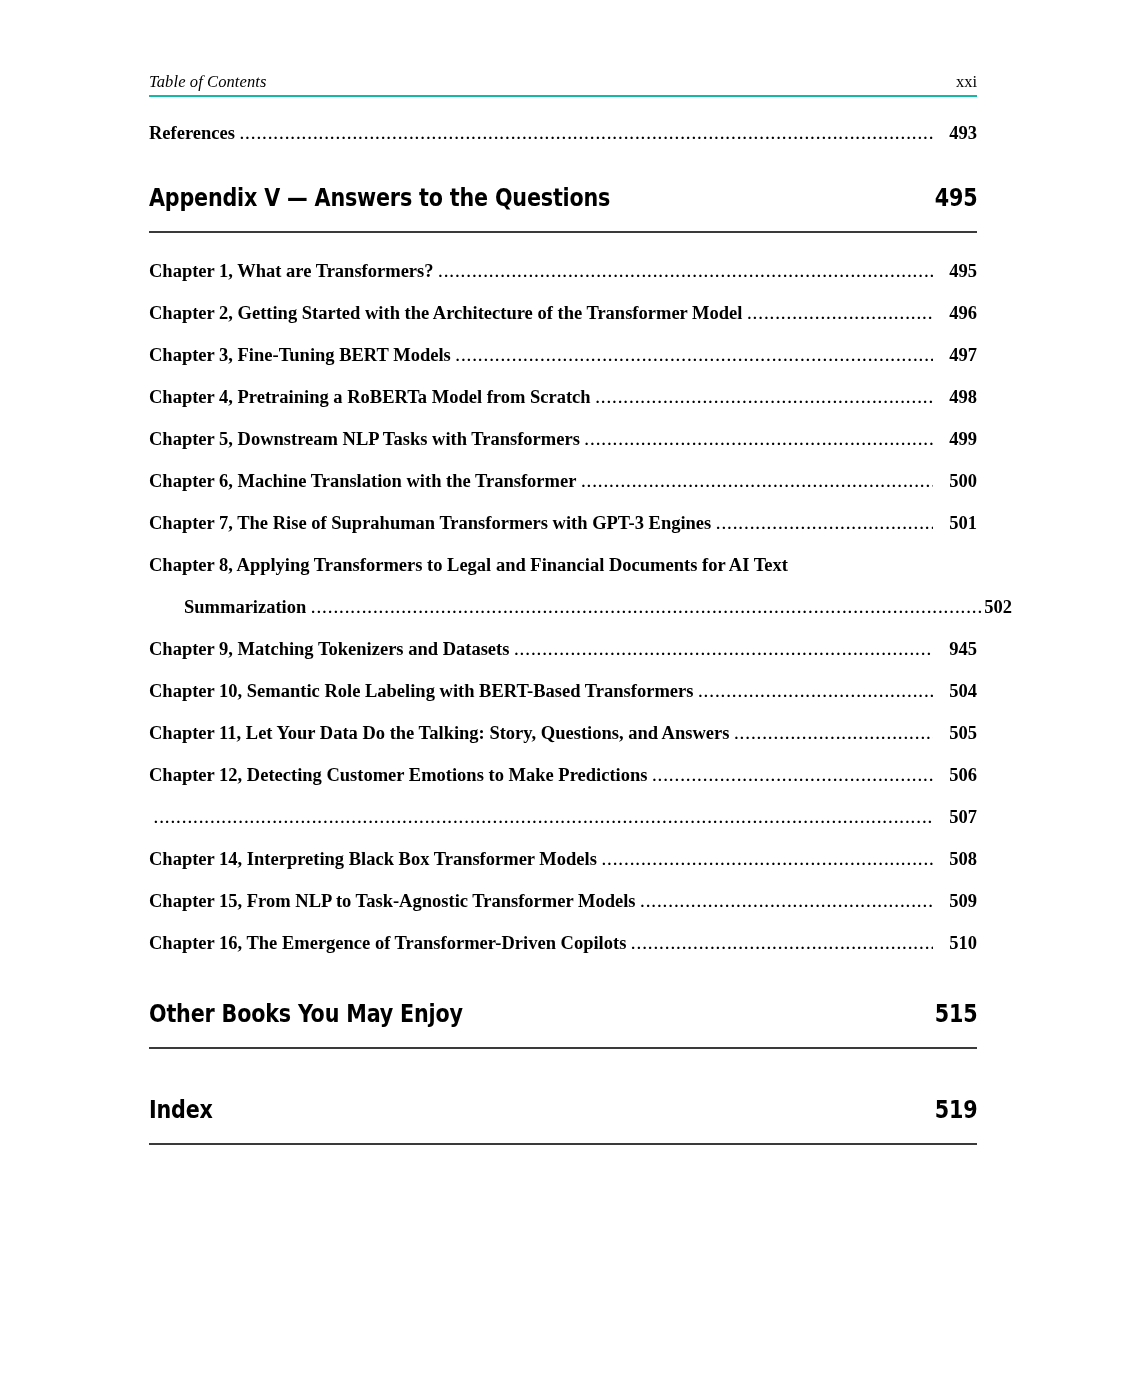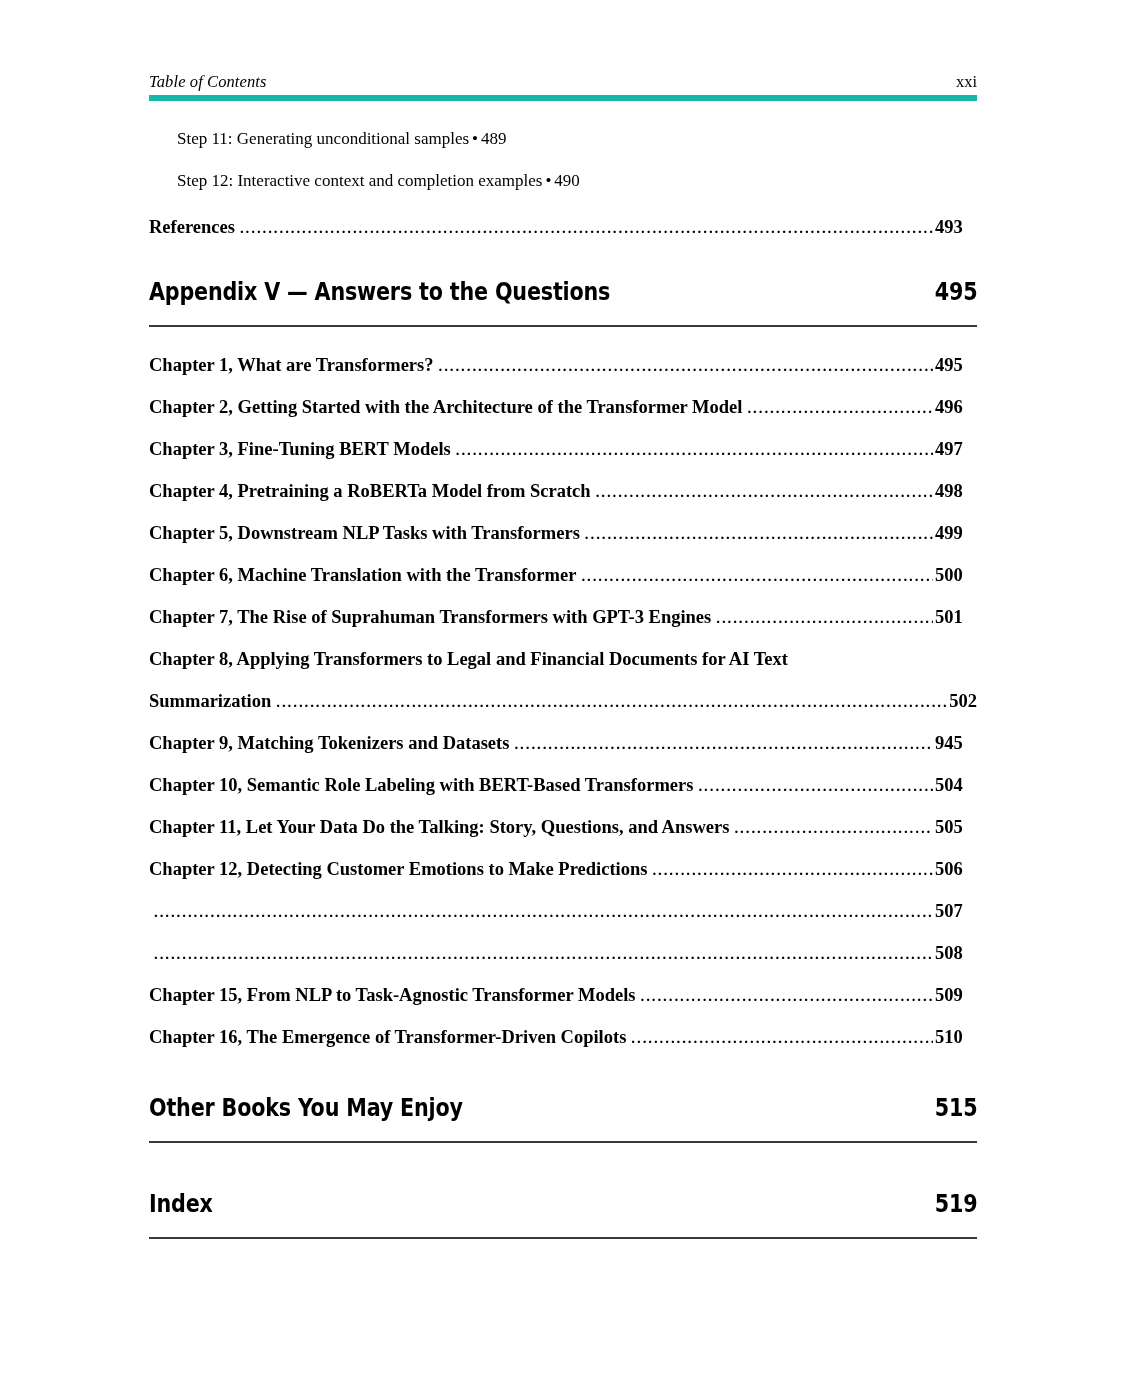--- a/index.html
+++ b/index.html
@@ -23,21 +23,21 @@
     width: 828px;   
   }
 
   
   .running-head {
     display: flex;
     align-items: baseline;
     justify-content: space-between;
     padding-top: 72px;
     padding-bottom: 3px;
-    border-bottom: 6px solid #14b8a6;
+    border-bottom: 2px solid #14b8a6;
   }
   .running-head-title {
     font-style: italic;
     font-size: 16.5px;
     letter-spacing: 0.1px;
   }
   .running-head-folio {
     font-size: 16.5px;
   }
 
@@ -56,20 +56,21 @@
     overflow: hidden;
     white-space: nowrap;
     margin: 0 2px 0 5px;
     font-size: 15px;
     letter-spacing: 1.9px;
     line-height: 1;
     color: #000;
   }
   .toc-page {
     flex: 0 0 auto;
+    text-align: right;
     white-space: nowrap;
     font-family: Liberation Serif, serif;
   }
 
   
   .step-block {
     margin-top: 28px;
   }
   .step-entry {
     font-size: 17px;
@@ -135,28 +136,20 @@
 </head>
 <body>
 
 <div class="page">
 
   <div class="running-head">
     <span class="running-head-title">Table of Contents</span>
     <span class="running-head-folio">xxi</span>
   </div>
 
-  <div class="step-block">
-    <div class="step-entry">
-      <span>Step 11: Generating unconditional samples</span><span class="step-sep">•</span><span>489</span>
-    </div>
-    <div class="step-entry">
-      <span>Step 12: Interactive context and completion examples</span><span class="step-sep">•</span><span>490</span>
-    </div>
-  </div>
 
   <div class="entry references-row toc-row">
     <span class="toc-text">References</span>
     <span class="toc-leader">................................................................................................................................................................</span>
     <span class="toc-page">493</span>
   </div>
 
   <div class="section-head appendix-head">
     <span class="section-head-title">Appendix V — Answers to the Questions</span>
     <span class="section-head-page">495</span>
@@ -201,21 +194,21 @@
     </div>
 
     <div class="entry toc-row">
       <span class="toc-text">Chapter 7, The Rise of Suprahuman Transformers with GPT-3 Engines</span>
       <span class="toc-leader">................................................................................................................................................................</span>
       <span class="toc-page">501</span>
     </div>
 
     <div class="entry-wrapped">
       <span class="wrap-first">Chapter 8, Applying Transformers to Legal and Financial Documents for AI Text</span>
-      <span class="toc-row" style="display:flex;">
+      <span class="toc-row" style="display:flex;margin-left:35px;">
         <span class="toc-text">Summarization</span>
         <span class="toc-leader">................................................................................................................................................................</span>
         <span class="toc-page">502</span>
       </span>
     </div>
 
     <div class="entry toc-row">
       <span class="toc-text">Chapter 9, Matching Tokenizers and Datasets</span>
       <span class="toc-leader">................................................................................................................................................................</span>
       <span class="toc-page">945</span>
@@ -238,20 +231,21 @@
       <span class="toc-leader">................................................................................................................................................................</span>
       <span class="toc-page">506</span>
     </div>
 
     <div class="entry toc-row">
       <span class="toc-leader">................................................................................................................................................................</span>
       <span class="toc-page">507</span>
     </div>
 
     <div class="entry toc-row">
+      <span class="toc-text">Chapter 14, Interpreting Black Box Transformer Models</span>
       <span class="toc-leader">................................................................................................................................................................</span>
       <span class="toc-page">508</span>
     </div>
 
     <div class="entry toc-row">
       <span class="toc-text">Chapter 15, From NLP to Task-Agnostic Transformer Models</span>
       <span class="toc-leader">................................................................................................................................................................</span>
       <span class="toc-page">509</span>
     </div>
 

